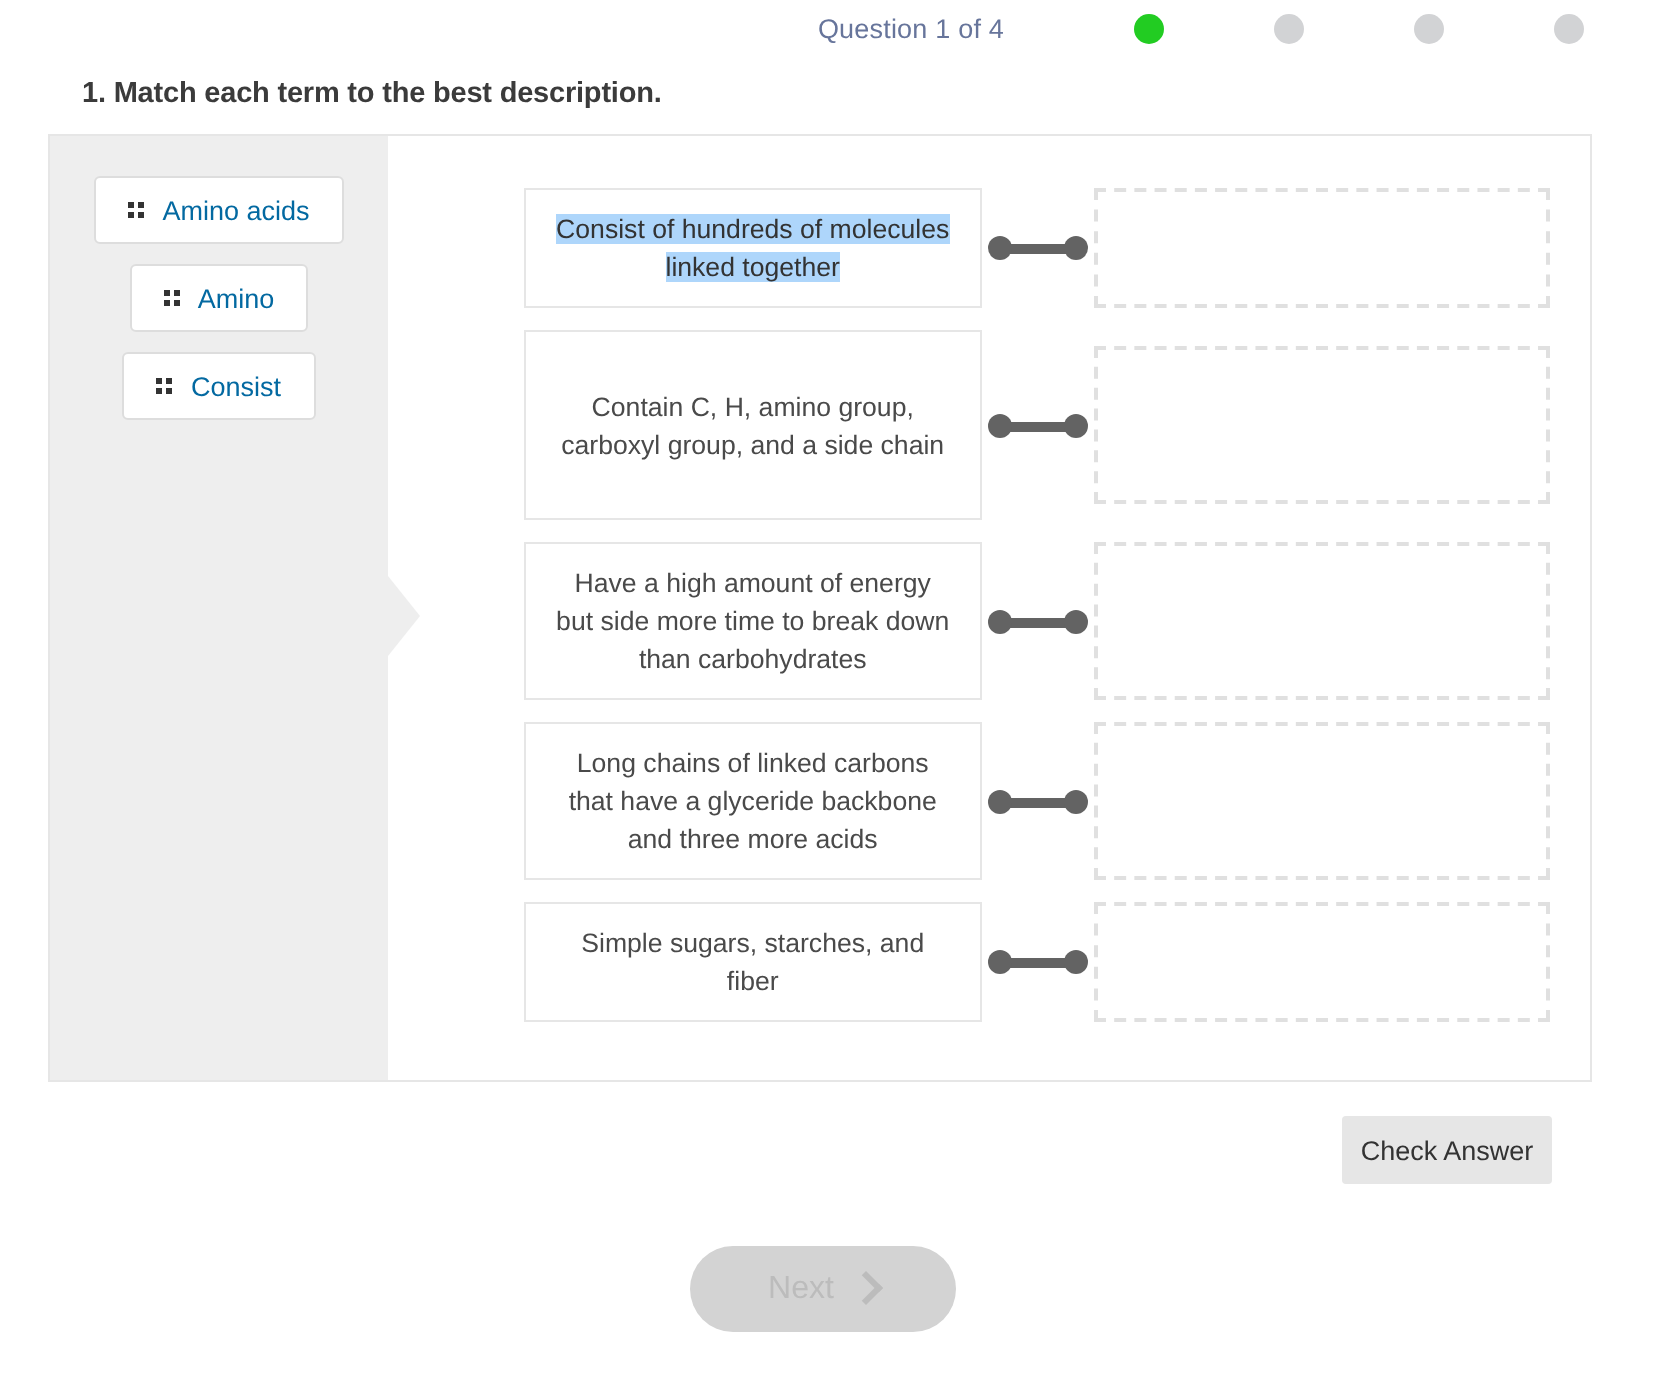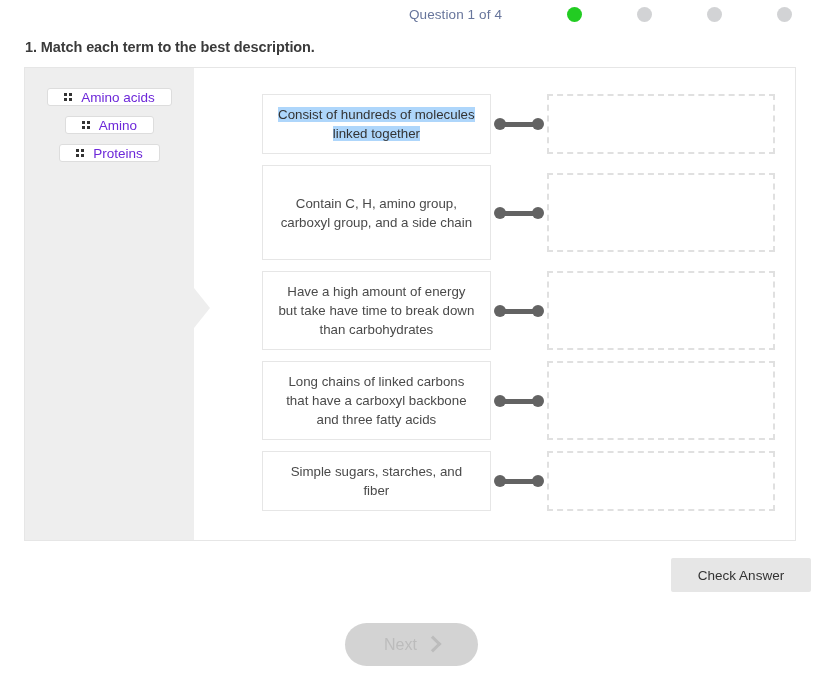--- a/index.html
+++ b/index.html
@@ -42,21 +42,21 @@
     border-radius: 50%;
     margin-left: 11px;
     background: #d2d3d5;
   }
   .dot.active { background: #22cc22; }
 
   
   .question-prompt {
     position: absolute;
     top: 39px;
-    left: 25px;
+    left: 41px;
     font-size: 14.5px;
     font-weight: bold;
     color: #3b3b3b;
     letter-spacing: -0.1px;
   }
 
   
   .activity-panel {
     position: absolute;
     top: 67px;
@@ -87,29 +87,29 @@
     height: 0;
     border-top: 20px solid transparent;
     border-bottom: 20px solid transparent;
     border-left: 16px solid #eeeeee;
   }
   .term-chip {
     margin: 0 auto 10px auto;
     background: #ffffff;
     border: 1px solid #dddddd;
     border-radius: 3px;
-    height: 18px;
+    height: 34px;
     display: flex;
     align-items: center;
     justify-content: center;
     gap: 9px;
     width: fit-content;
     padding: 0 16px;
     font-size: 13.5px;
-    color: #6d28d9;
+    color: #0369a1;
     cursor: grab;
     box-sizing: border-box;
   }
   .grip {
     display: grid;
     grid-template-columns: 3px 3px;
     grid-template-rows: 3px 3px;
     gap: 2px;
     flex: none;
   }
@@ -190,21 +190,21 @@
     border: 2px dashed #e0e0e0;
     box-sizing: border-box;
     background: #ffffff;
   }
 
   
   .check-answer-btn {
     position: absolute;
     top: 558px;
     left: 671px;
-    width: 140px;
+    width: 105px;
     height: 34px;
     background: #e6e6e6;
     border: none;
     border-radius: 2px;
     font-family: "Liberation Sans", sans-serif;
     font-size: 13.5px;
     color: #333333;
     cursor: pointer;
   }
   .next-btn {
@@ -273,21 +273,21 @@
       <span>Amino</span>
     </div>
 
     <div class="term-chip">
       <span class="grip">
           <i></i>
           <i></i>
           <i></i>
           <i></i>
         </span>
-      <span>Proteins</span>
+      <span>Consist</span>
     </div>
 
 
     <div class="rail-arrow"></div>
   </div>
 
   <div class="match-area">
 
     <div class="match-row">
       <div class="desc-card" style="height:60px;">
@@ -312,35 +312,35 @@
           <span class="bar"></span>
             <span class="knob l"></span>
             <span class="knob r"></span>
         </div>
       </div>
       <div class="drop-zone" style="height:79px;"></div>
     </div>
 
     <div class="match-row">
       <div class="desc-card" style="height:79px;">
-        <span>Have a high amount of energy but take have time to break down than carbohydrates</span>
+        <span>Have a high amount of energy but side more time to break down than carbohydrates</span>
       </div>
       <div class="connector">
         <div class="dumbbell">
           <span class="bar"></span>
             <span class="knob l"></span>
             <span class="knob r"></span>
         </div>
       </div>
       <div class="drop-zone" style="height:79px;"></div>
     </div>
 
     <div class="match-row">
       <div class="desc-card" style="height:79px;">
-        <span>Long chains of linked carbons that have a carboxyl backbone and three fatty acids</span>
+        <span>Long chains of linked carbons that have a glyceride backbone and three more acids</span>
       </div>
       <div class="connector">
         <div class="dumbbell">
           <span class="bar"></span>
             <span class="knob l"></span>
             <span class="knob r"></span>
         </div>
       </div>
       <div class="drop-zone" style="height:79px;"></div>
     </div>

